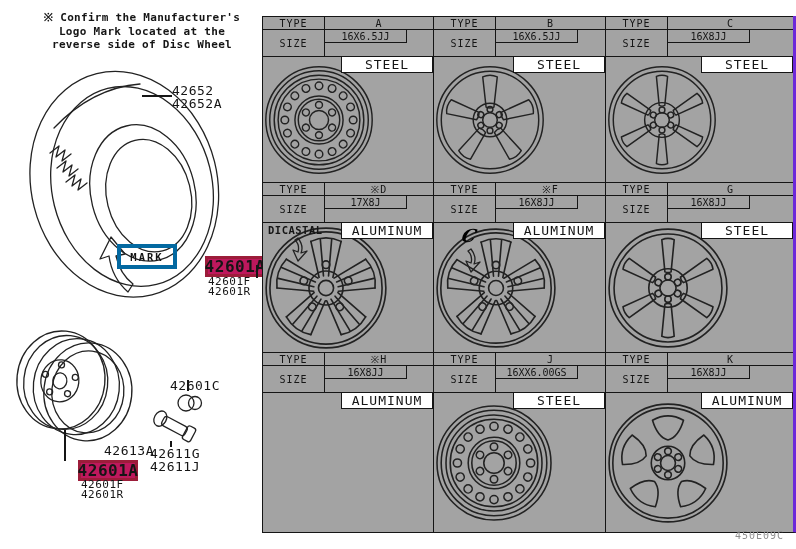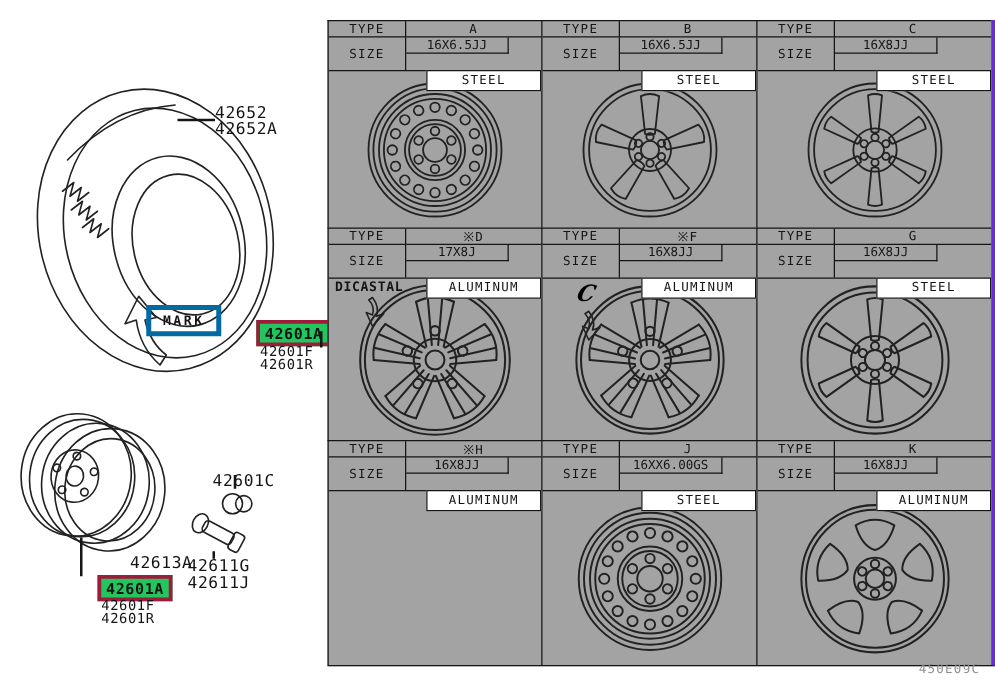--- a/index.html
+++ b/index.html
@@ -4,40 +4,40 @@
 <style>
   html,body{margin:0;padding:0;background:#fff}
   .stage{position:relative;width:796px;height:549px;background:#ffffff;
          font-family:"DejaVu Sans Mono","Liberation Mono",monospace;color:#151515;overflow:hidden}
   .note{position:absolute;left:36px;top:11px;width:212px;text-align:center;
         font-size:11px;line-height:13.5px;font-weight:bold;letter-spacing:.3px}
   .pn{position:absolute;font-weight:normal;font-size:13px;letter-spacing:.5px;white-space:nowrap}
   .pn-sm{font-size:11px}
   .markbox{position:absolute;left:117px;top:244px;width:52px;height:17px;border:4px solid #0369a1;
            display:flex;align-items:center;justify-content:center;font-size:10.5px;font-weight:bold;letter-spacing:2px}
-  .hlbox{position:absolute;width:54px;height:15px;border:3px solid #6d28d9;background:#22c55e;
-         display:flex;align-items:center;justify-content:center;font-weight:bold;font-size:12px;letter-spacing:.5px}
+  .hlbox{position:absolute;width:54px;height:15px;border:3px solid #6d28d9;background:#be185d;
+         display:flex;align-items:center;justify-content:center;font-weight:bold;font-size:16px;letter-spacing:.5px}
   .leader{position:absolute;background:#151515}
   .footer{position:absolute;left:735px;top:530px;font-size:10px;color:#8f8f8f;letter-spacing:1px}
 
   .ptable{position:absolute;left:262px;top:16px;width:531px;height:516px;display:grid;
           grid-template-columns:171px 172px 188px;grid-template-rows:166px 170px 180px;
           border-right:5px solid #6d28d9;border-bottom:1px solid #151515;background:#a3a3a3}
   .cell{position:relative;border-left:1px solid #151515;border-top:1px solid #151515}
   .hdr{display:grid;grid-template-columns:62px 82px 1fr;grid-template-rows:13px 13px 13px;
        border-bottom:1px solid #151515;font-size:10px}
   .hc{display:flex;align-items:center;justify-content:center;letter-spacing:1px;white-space:nowrap}
   .h-type-l{grid-area:1/1;border-right:1px solid #151515;border-bottom:1px solid #151515}
   .h-type-v{grid-area:1/2/2/4;border-bottom:1px solid #151515}
   .h-size-l{grid-area:2/1/4/2;border-right:1px solid #151515}
   .h-size-v{grid-area:2/2;border-right:1px solid #151515;border-bottom:1px solid #151515;letter-spacing:0}
   .tag{position:absolute;top:39px;right:0;width:90px;height:15px;border:1px solid #151515;background:#fff;
-       display:flex;align-items:center;justify-content:center;font-size:10px;letter-spacing:1px;z-index:2}
+       display:flex;align-items:center;justify-content:center;font-size:13px;letter-spacing:1px;z-index:2}
   .wheel-area{position:absolute;left:0;right:0;top:40px;bottom:0;
-              display:flex;align-items:center;justify-content:center}
+              display:flex;align-items:center;justify-content:flex-start}
   svg.draw{stroke:#222;fill:none;stroke-width:1.3;stroke-linecap:round;stroke-linejoin:round}
   .abs{position:absolute}
   .ann{position:absolute;font-size:10.5px;font-weight:bold;letter-spacing:.5px}
   .ann-arrow{position:absolute}
   .maker-logo{position:absolute;font-family:"DejaVu Serif","Liberation Serif",serif;
               font-style:italic;font-weight:bold;font-size:18px;transform:skewX(-14deg);color:#000}
 </style>
 </head>
 <body>
 
@@ -193,20 +193,25 @@
       <circle cx="50" cy="50" r="6"></circle>
     </symbol>
     <symbol id="open-arrow" viewBox="0 0 24 26">
       <path d="M13,2 q6,8 3,15 l6,-2 l-9,10 l-5,-11 l5,2 q2,-7 -3,-12 z"></path>
     </symbol>
   </defs>
 </svg>
 
 <div class="stage">
 
+  <div class="note">
+    <div>※ Confirm the Manufacturer's</div>
+    <div>Logo Mark located at the</div>
+    <div>reverse side of Disc Wheel</div>
+  </div>
 
   <svg class="draw abs" style="left:10px;top:58px" width="238" height="252" viewBox="0 0 238 252">
     <g transform="rotate(-14 115 125)">
       <ellipse cx="114" cy="126" rx="93" ry="114"></ellipse>
       <ellipse cx="121" cy="130" rx="80" ry="101"></ellipse>
       <ellipse cx="130" cy="139" rx="52" ry="69"></ellipse>
       <ellipse cx="135" cy="143" rx="42" ry="57"></ellipse>
     </g>
     <path d="M44,70 q38,-40 86,-44"></path>
     <path d="M40,95 l9,-7 l-3,11 l9,-7 l-3,11 l9,-7"></path>

